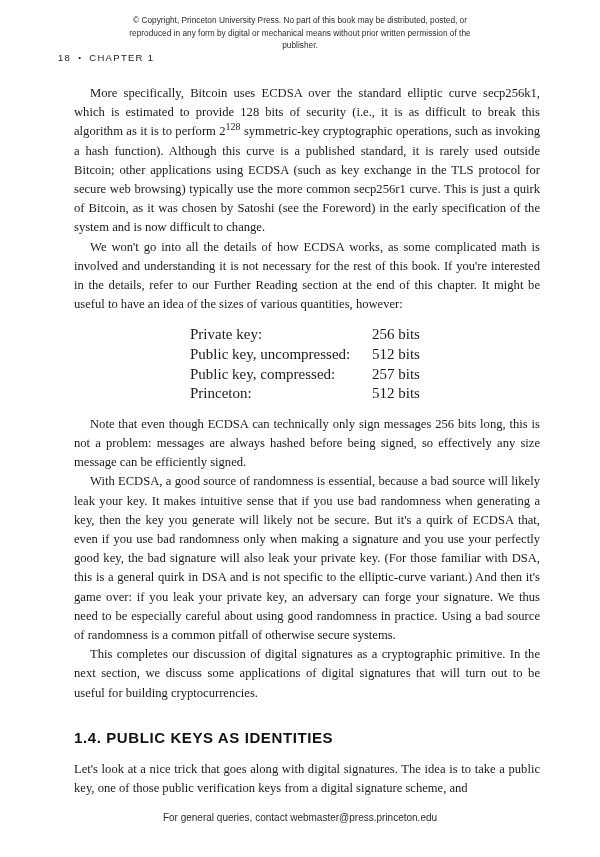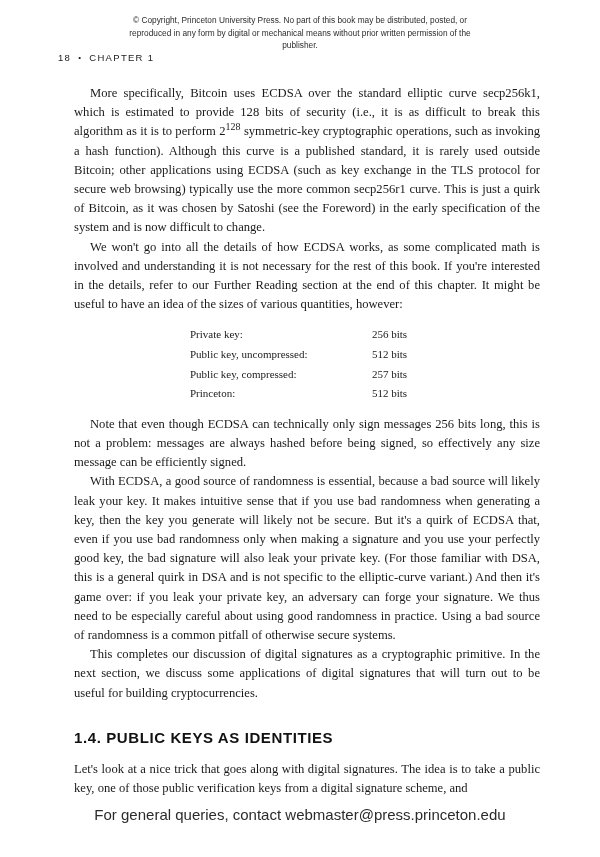--- a/index.html
+++ b/index.html
@@ -68,21 +68,21 @@
     text-indent: 16px;
   }
   sup {
     font-size: 10px;
     vertical-align: super;
     line-height: 0;
   }
   .key-table {
     margin: 11px 0 11px 0;
     border-collapse: collapse;
-    font-size: 11px;
+    font-size: 15px;
     line-height: 19.6px;
   }
   .key-table td {
     padding: 0;
     vertical-align: top;
   }
   .key-table td.label {
     width: 182px;
     padding-left: 116px;
   }
@@ -98,21 +98,21 @@
     margin: 26px 0 14px 0;
     color: #111111;
   }
   .footer {
     position: absolute;
     bottom: 34px;
     left: 0;
     right: 0;
     text-align: center;
     font-family: "Liberation Sans", sans-serif;
-    font-size: 15px;
+    font-size: 10px;
     color: #2b2b2b;
   }
 </style>
 </head>
 <body>
 
 <div class="page">
 
   <div class="copyright">© Copyright, Princeton University Press. No part of this book may be distributed, posted, or reproduced in any form by digital or mechanical means without prior written permission of the publisher.</div>
 

